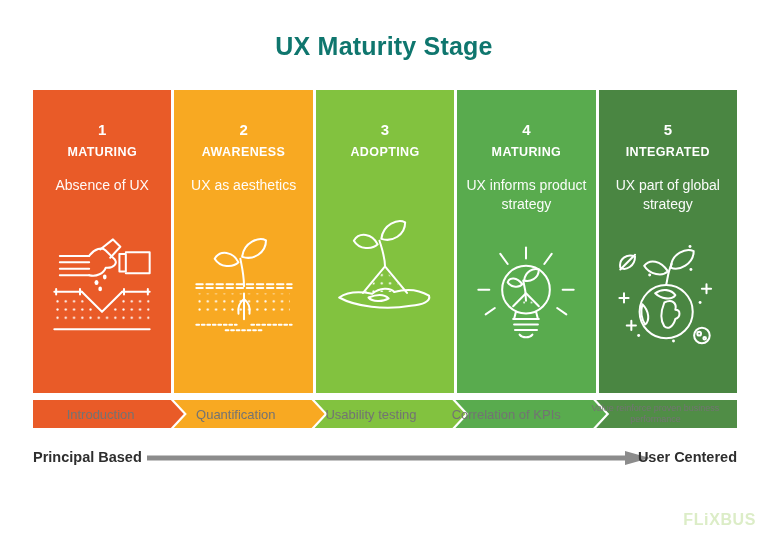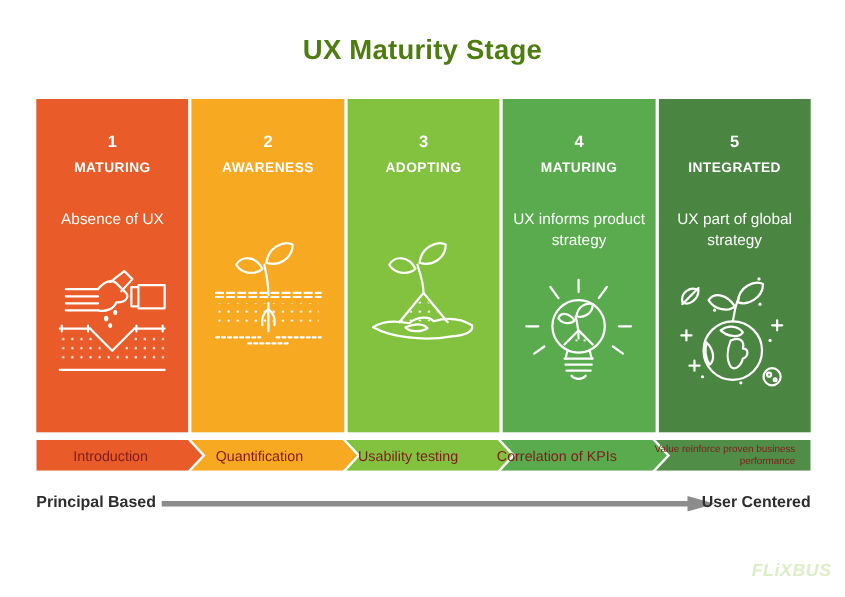--- a/index.html
+++ b/index.html
@@ -2,46 +2,46 @@
 <html><head>
 <meta charset="utf-8">
 <style>
   html,body{margin:0;padding:0;background:#fff;}
   .canvas{
     position:relative;width:768px;height:543px;background:#ffffff;overflow:hidden;
     font-family:"Liberation Sans","DejaVu Sans",sans-serif;
   }
   .title{
     position:absolute;top:32px;left:0;width:768px;text-align:center;
-    font-size:25px;font-weight:bold;color:#4d7c0f;letter-spacing:.2px;
+    font-size:25px;font-weight:bold;color:#0f766e;letter-spacing:.2px;
   }
   
   .stages{
     position:absolute;left:33px;top:90px;width:704px;height:303px;
     display:flex;gap:3px;
   }
   .stage{
     flex:1;display:flex;flex-direction:column;align-items:center;
     color:#ffffff;text-align:center;
   }
   .stage-number{font-size:15px;font-weight:bold;margin-top:31px;}
   .stage-name{font-size:12.5px;font-weight:bold;letter-spacing:.4px;margin-top:7px;}
   .stage-desc{
-    font-size:14px;margin-top:31px;line-height:1.35;padding:0 8px;
+    font-size:14px;margin-top:17px;line-height:1.35;padding:0 8px;
     color:rgba(255,255,255,.97);
   }
   .icon-wrap{flex:1;display:flex;align-items:center;justify-content:center;padding-bottom:12px;}
   .icon-wrap svg{display:block;}
   
   .banners{position:absolute;left:33px;top:400px;width:704px;height:28px;}
   .banners svg{position:absolute;left:0;top:0;}
   .banner-labels{position:absolute;left:0;top:0;width:704px;height:28px;display:flex;}
   .banner-label{
     flex:1;display:flex;align-items:center;justify-content:center;
-    color:#7f1d1d;font-size:13px;text-align:right;
+    color:#737373;font-size:13px;text-align:center;
   }
   .banner-label.small{font-size:9px;line-height:1.2;padding:0 14px;}
   
   .axis-row{position:absolute;left:33px;top:448px;width:704px;height:20px;text-decoration:underline;}
   .axis-label{position:absolute;top:1px;font-size:14.5px;font-weight:bold;color:#2e2e2e;white-space:nowrap;}
   .axis-label.left{left:0;}
   .axis-label.right{right:0;}
   .axis-arrow{position:absolute;left:110px;top:3px;}
   
   .logo{
@@ -82,20 +82,21 @@
           <path d="M38,64 L60,86 L82,64"></path>
           <polygon points="8,70 36,70 60,92 84,70 112,70 112,99 8,99" fill="url(#d1)" stroke="none"></polygon>
           <path d="M8,105 H112"></path>
         </svg>
       </div>
     </div>
 
     <div class="stage" style="background: rgb(248, 169, 34);">
       <div class="stage-number">2</div>
       <div class="stage-name">AWARENESS</div>
+      <div class="stage-desc">UX as aesthetics</div>
       <div class="icon-wrap">
         <svg width="110" height="110" viewBox="0 0 120 120" fill="none" stroke="#FFFFFF" stroke-width="2.2" stroke-linecap="round" stroke-linejoin="round">
           <defs>
               <pattern id="d2" patternUnits="userSpaceOnUse" width="9" height="9">
             <circle cx="2.5" cy="2.5" r="1.2" fill="#FFFFFF" stroke="none"></circle>
               </pattern>
             </defs>
           <path d="M60,58 C60,46 58,38 56,28"></path>
           <path d="M54,32 C48,20 34,18 28,28 C34,38 48,38 54,32 Z"></path>
           <path d="M58,26 C60,10 76,4 84,8 C84,22 70,30 58,26 Z"></path>
@@ -215,15 +216,15 @@
 
   <div class="axis-row">
     <div class="axis-label left">Principal Based</div>
     <svg class="axis-arrow" width="508" height="14" viewBox="0 0 508 14">
       <line x1="4" y1="7" x2="484" y2="7" stroke-width="5" stroke="#8C8C8C"></line>
       <polygon points="482,0 507,7 482,14" fill="#8C8C8C"></polygon>
     </svg>
     <div class="axis-label right">User Centered</div>
   </div>
 
-  <div class="logo" style="color: rgb(220, 237, 199); font-style: italic;">FLiXBUS</div>
+  <div class="logo" style="color: rgb(220, 237, 199);">FLiXBUS</div>
 
 </div>
 
 </body></html>

